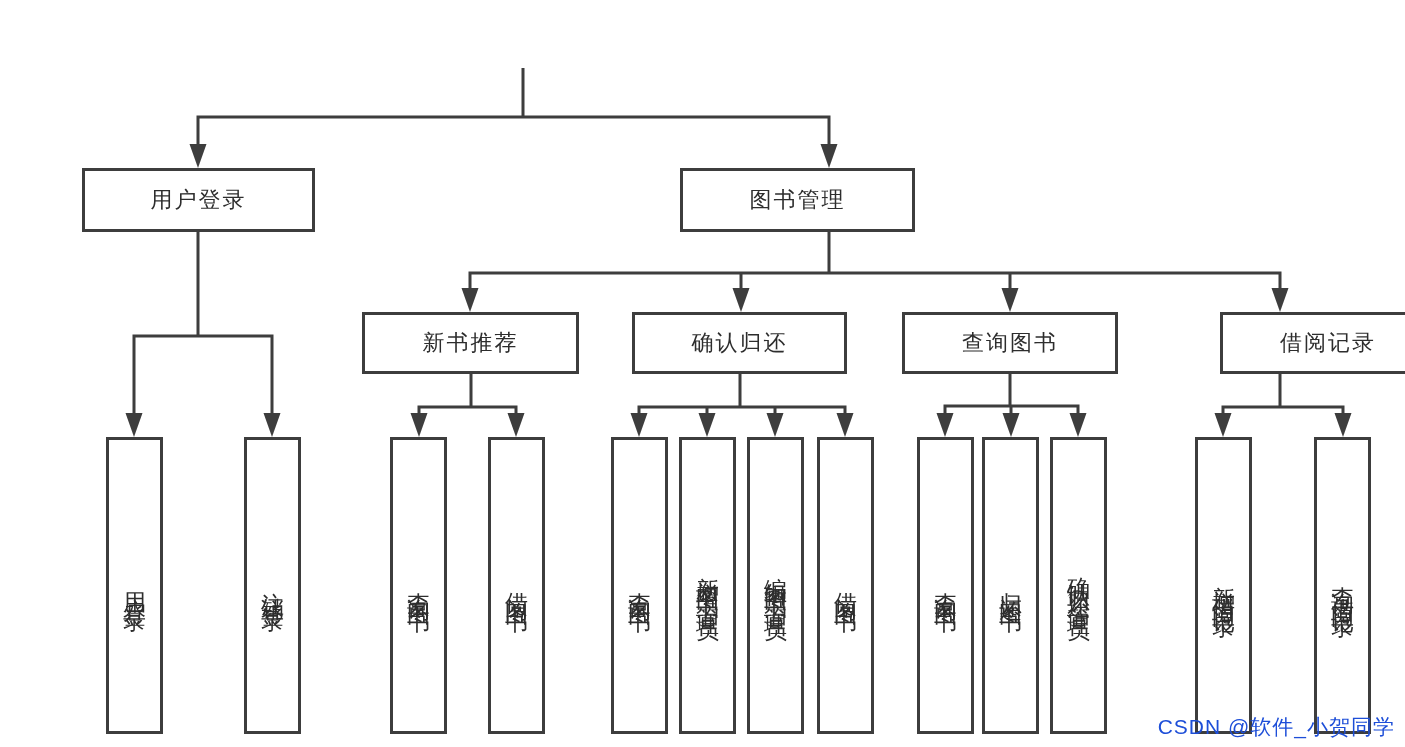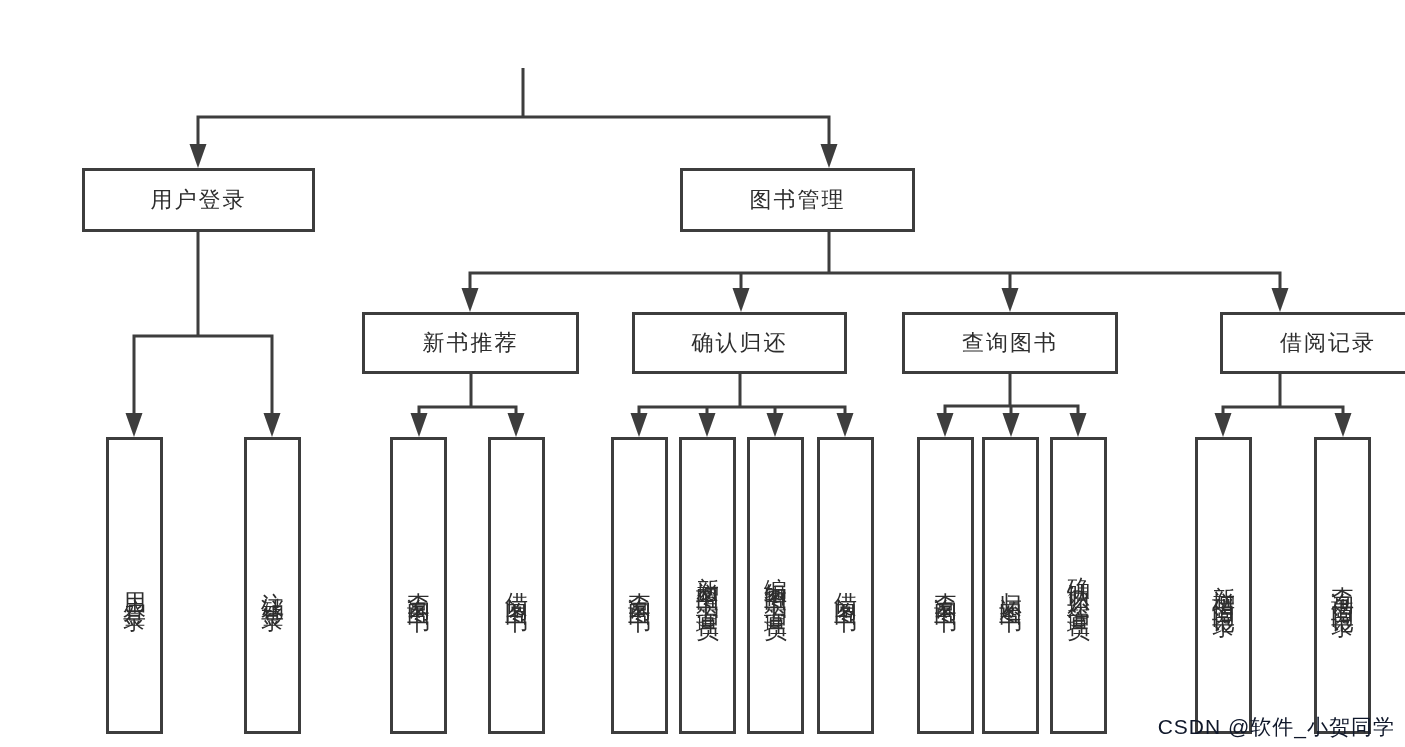--- a/index.html
+++ b/index.html
@@ -53,21 +53,21 @@
     line-height: 1.0;
     letter-spacing: 6px;
     color: #2d2d2d;
     white-space: nowrap;
   }
   #watermark {
     position: absolute;
     right: 10px;
     bottom: 6px;
     font-size: 21px;
-    color: #0f172a;
+    color: #1d4ed8;
     letter-spacing: 1px;
     z-index: 3;
   }
 </style>
 </head>
 <body>
 
 <div id="canvas">
 
   <svg id="edges" width="1405" height="747" viewBox="0 0 1405 747">

